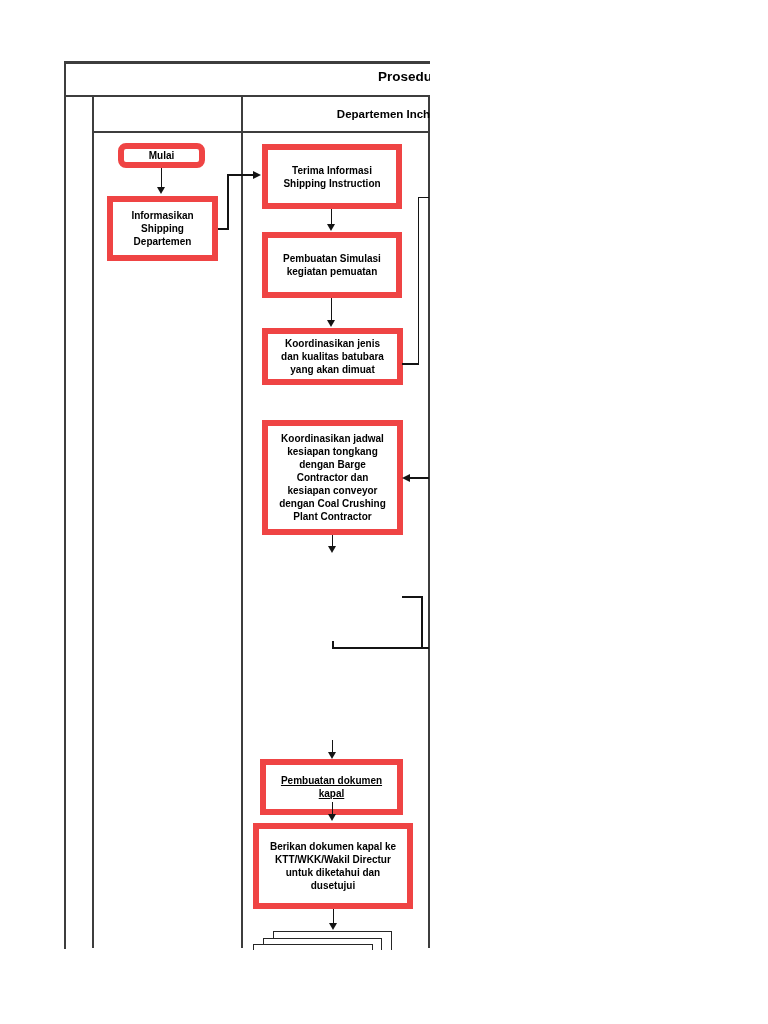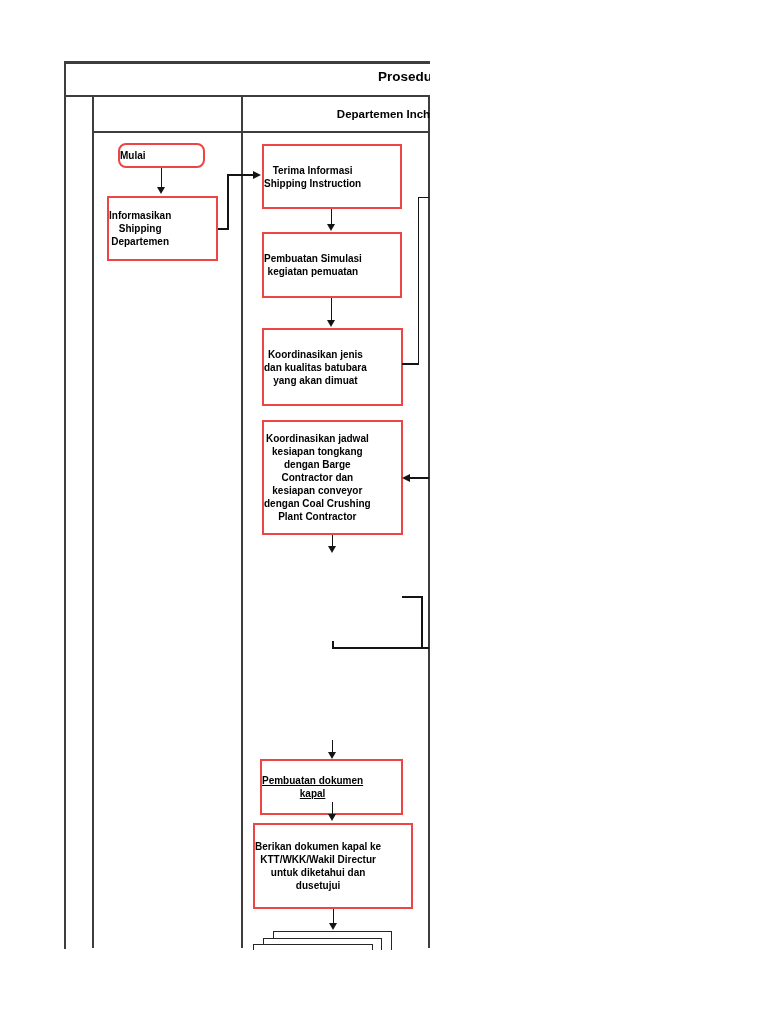--- a/index.html
+++ b/index.html
@@ -1,22 +1,22 @@
 <!DOCTYPE html>
 <html><head>
 <meta charset="utf-8">
 <style>
   html,body{margin:0;padding:0;background:#ffffff;}
   .page{position:relative;width:768px;height:1024px;background:#ffffff;overflow:hidden;
         font-family:"Liberation Sans",sans-serif;color:#000;}
   
   .ln{position:absolute;background:#3d3d3d;}
   
-  .fbox{position:absolute;box-sizing:border-box;border:2px solid #ef4444;background:#ffffff;
-        display:flex;align-items:center;text-align:center;
+  .fbox{position:absolute;box-sizing:border-box;border:6px solid #ef4444;background:#ffffff;
+        display:flex;align-items:center;justify-content:center;text-align:center;
         font-weight:bold;font-size:10px;line-height:13px;white-space:pre-line;}
   .rounded{border-radius:8px;font-size:10px;}
   
   .conn{position:absolute;background:#141414;}
   .tri{position:absolute;width:0;height:0;}
   .tri-down{border-left:4.5px solid transparent;border-right:4.5px solid transparent;border-top:7px solid #141414;}
   .tri-right{border-top:4.5px solid transparent;border-bottom:4.5px solid transparent;border-left:8px solid #141414;}
   .tri-left{border-top:4.5px solid transparent;border-bottom:4.5px solid transparent;border-right:8px solid #141414;}
   
   .title-clip{position:absolute;left:65px;top:63px;width:365px;height:32px;overflow:hidden;}
@@ -56,21 +56,21 @@
   </div>
 
   <div class="fbox" style="left:262px;top:144px;width:140px;height:65px;">
     <span>Terima Informasi
 Shipping Instruction</span>
   </div>
   <div class="fbox" style="left:262px;top:232px;width:140px;height:66px;">
     <span>Pembuatan Simulasi
 kegiatan pemuatan</span>
   </div>
-  <div class="fbox" style="left:262px;top:328px;width:141px;height:78px;">
+  <div class="fbox" style="left:262px;top:328px;width:141px;height:57px;">
     <span>Koordinasikan jenis
 dan kualitas batubara
 yang akan dimuat</span>
   </div>
   <div class="fbox" style="left:262px;top:420px;width:141px;height:115px;">
     <span>Koordinasikan jadwal
 kesiapan tongkang
 dengan Barge
 Contractor dan
 kesiapan conveyor

